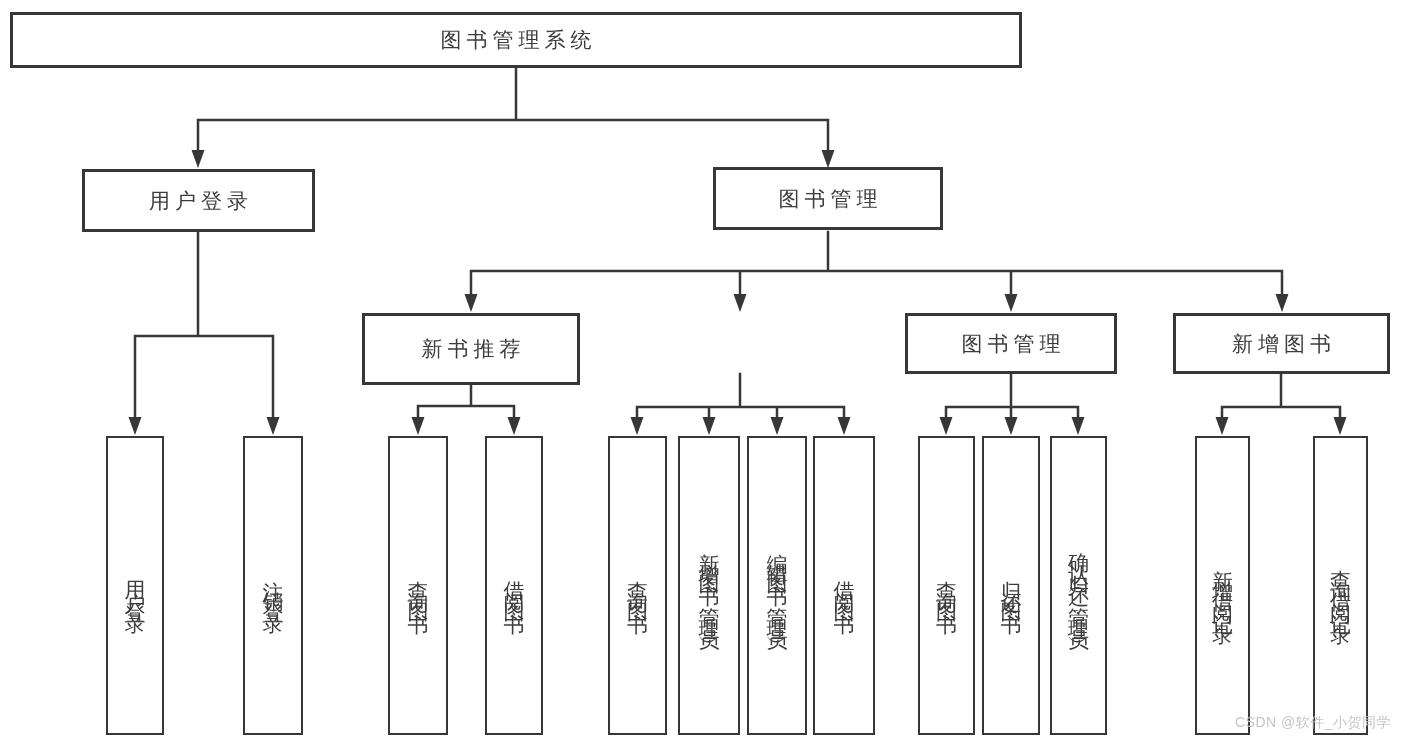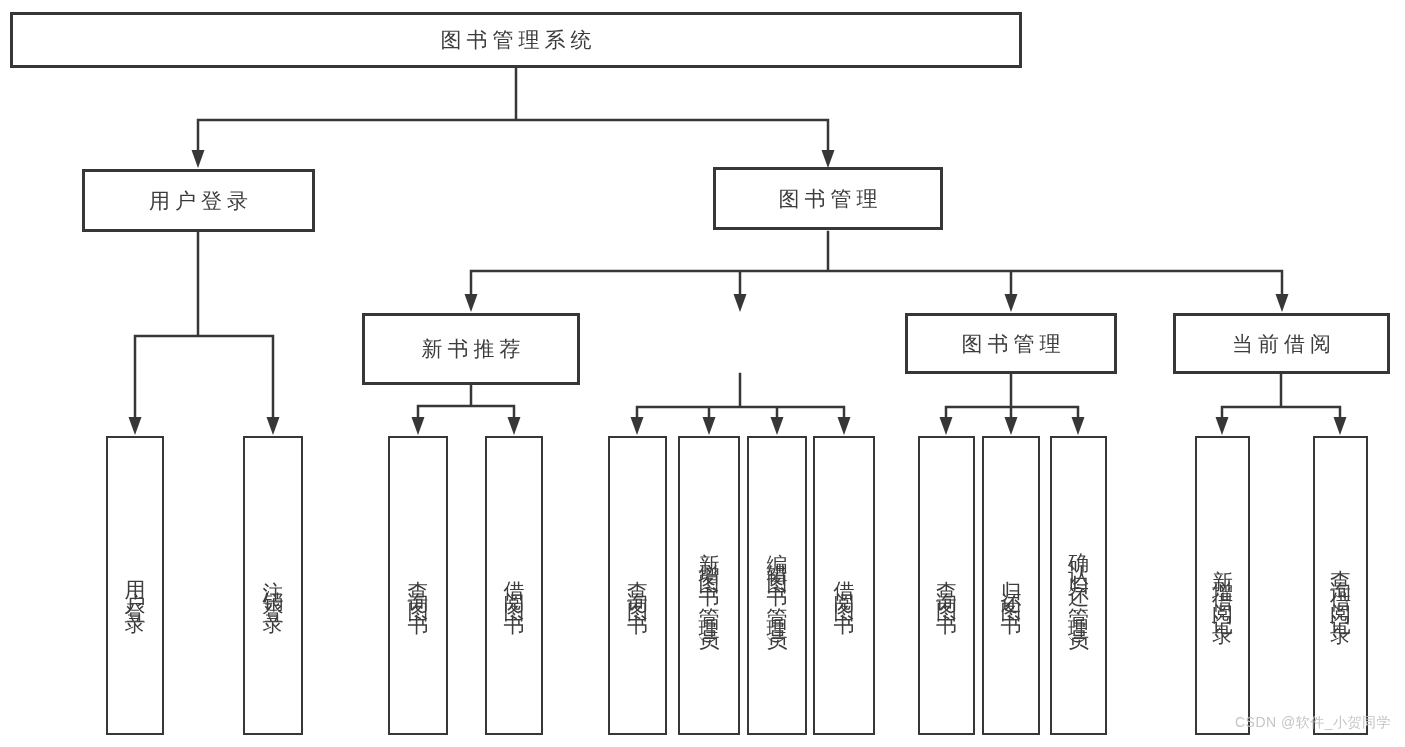--- a/index.html
+++ b/index.html
@@ -63,21 +63,21 @@
     </g>
   </svg>
 
   <div class="node h" style="left:10px; top:12px; width:1012px; height:56px;">图书管理系统</div>
 
   <div class="node h" style="left:82px; top:169px; width:233px; height:63px;">用户登录</div>
   <div class="node h" style="left:713px; top:167px; width:230px; height:63px;">图书管理</div>
 
   <div class="node h" style="left:362px; top:313px; width:218px; height:72px;">新书推荐</div>
   <div class="node h" style="left:905px; top:313px; width:212px; height:61px;">图书管理</div>
-  <div class="node h" style="left:1173px; top:313px; width:217px; height:61px;">当前借阅</div>
+  <div class="node h" style="left:1173px; top:313px; width:217px; height:61px;">新增图书</div>
 
   <div class="node v" style="left:106px; top:436px; width:58px; height:299px;">用户登录</div>
   <div class="node v" style="left:243px; top:436px; width:60px; height:299px;">注销登录</div>
 
   <div class="node v" style="left:388px; top:436px; width:60px; height:299px;">查询图书</div>
   <div class="node v" style="left:485px; top:436px; width:58px; height:299px;">借阅图书</div>
 
   <div class="node v" style="left:608px; top:436px; width:59px; height:299px;">查询图书</div>
   <div class="node v" style="left:678px; top:436px; width:62px; height:299px;">新增图书（管理员）</div>
   <div class="node v" style="left:747px; top:436px; width:60px; height:299px;">编辑图书（管理员）</div>

